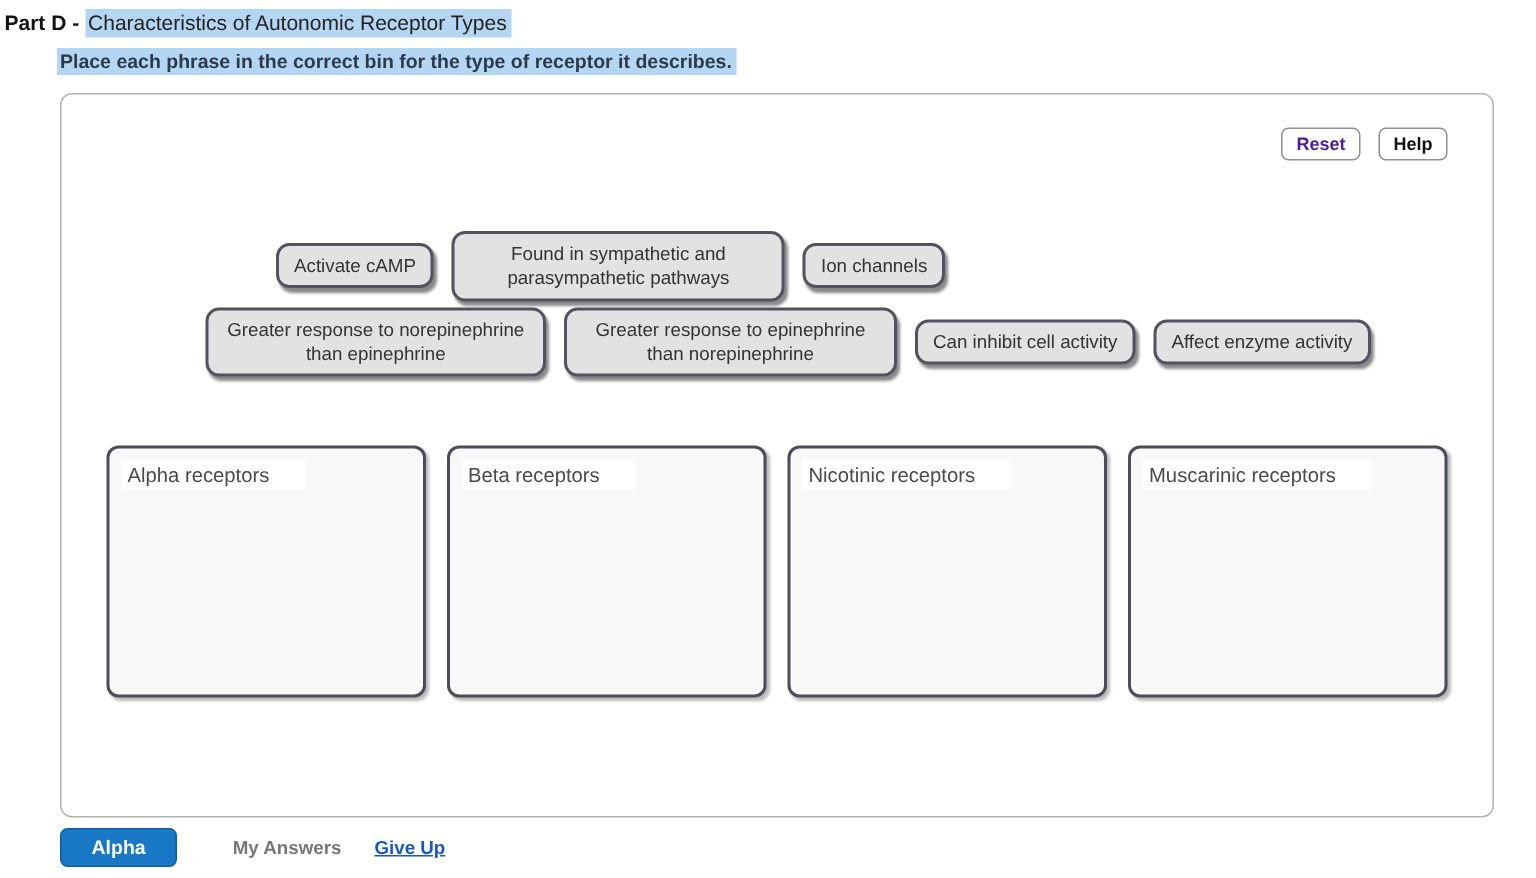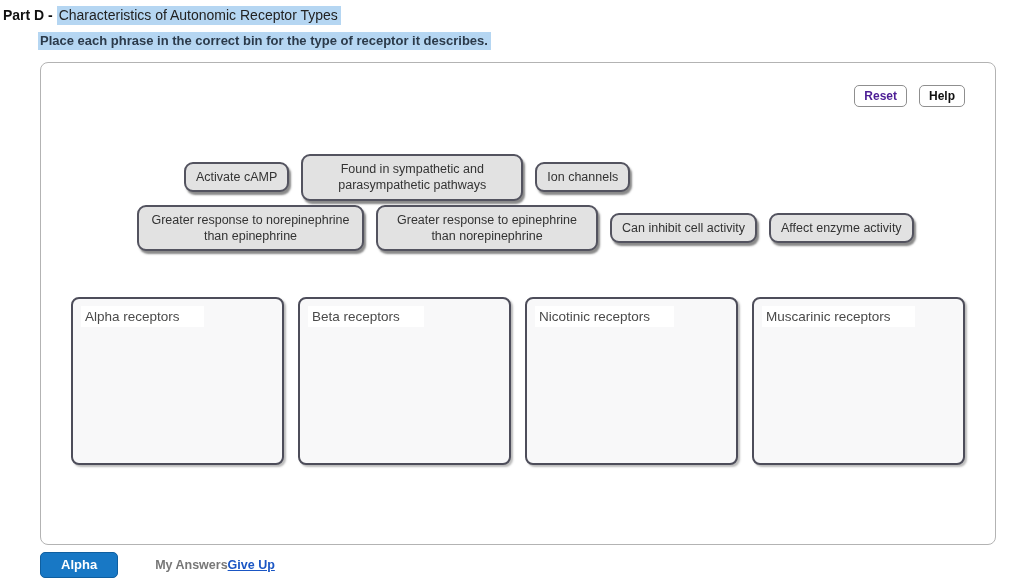--- a/index.html
+++ b/index.html
@@ -107,20 +107,21 @@
     color: #fff; font-weight: bold; font-size: 13px;
     padding: 4px 20px 5px 20px;
     cursor: pointer;
     font-family: inherit;
   }
   .my-answers {
     margin-left: 37px;
     color: #777; font-weight: bold; font-size: 12.5px;
   }
   .give-up {
+    margin-left: 22px;
     color: #1a56c4; font-weight: bold; font-size: 12.5px;
     text-decoration: underline;
     cursor: pointer;
   }
 </style>
 </head>
 <body>
 
 <div class="page">
 

